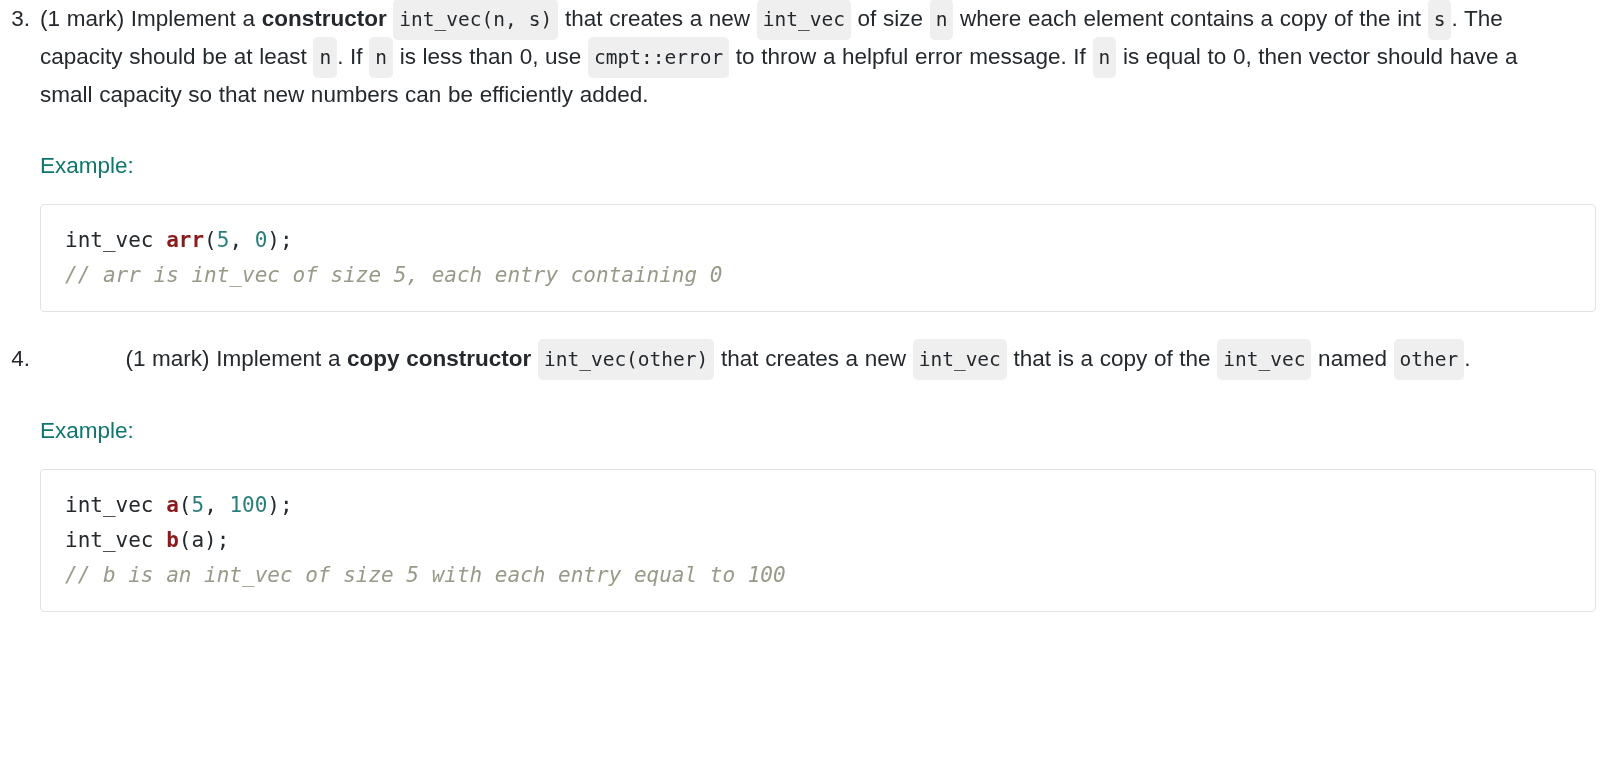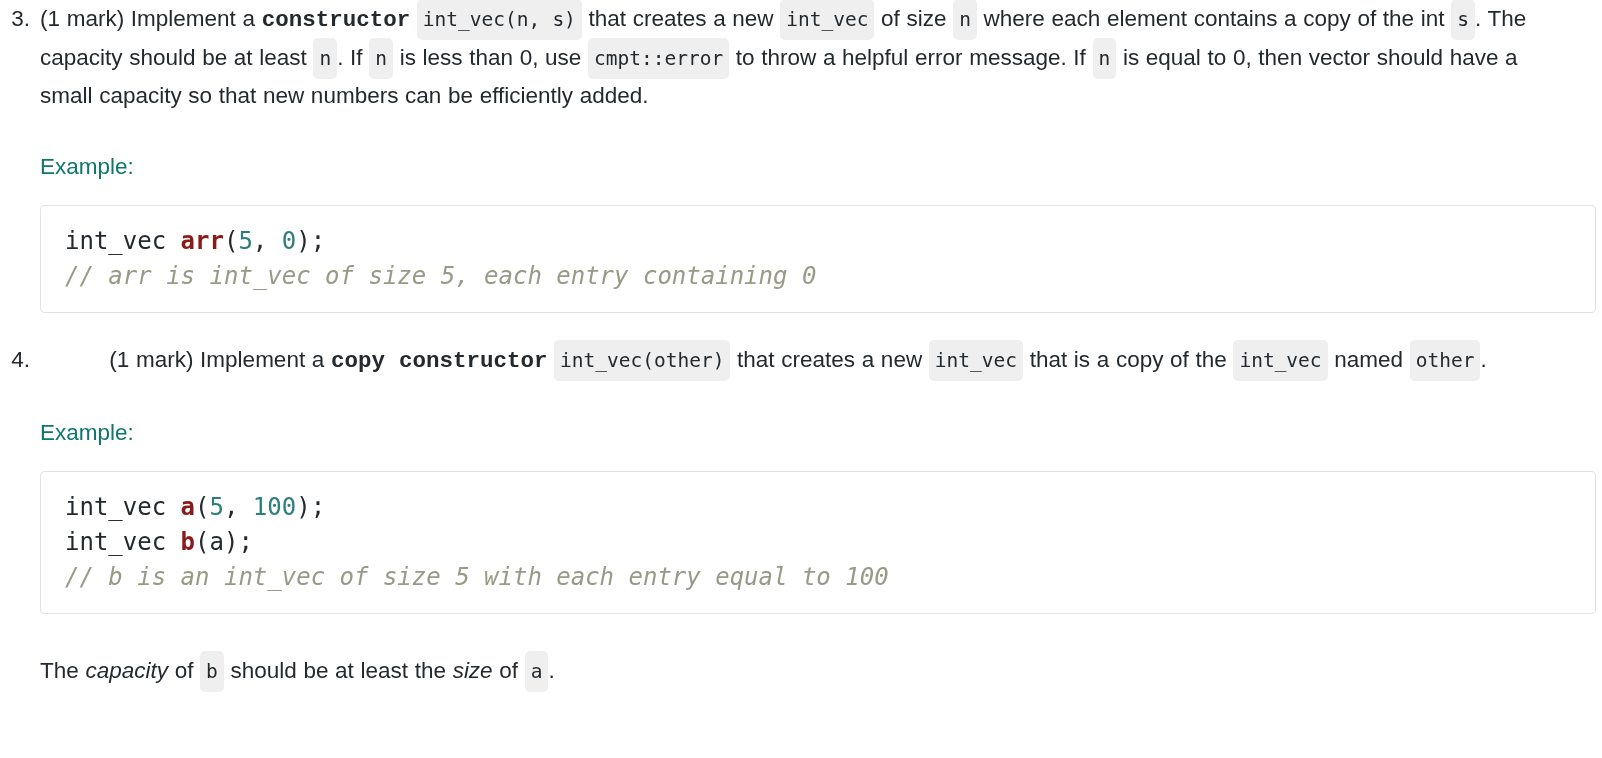--- a/index.html
+++ b/index.html
@@ -59,21 +59,21 @@
     font-size: 22.5px;
     line-height: 37px;
     color: #0f766e;
     margin: 0;
   }
   .spacer-20 { height: 20px; }
   .spacer-28 { height: 28px; }
   .spacer-34 { height: 34px; }
   .spacer-38 { height: 38px; }
 
-  strong { font-weight: bold; font-family: Liberation Mono, monospace; }
+  strong { font-weight: bold; }
   em { font-style: italic; }
 
   
   code.ic {
     font-family: "DejaVu Sans Mono", "Liberation Mono", monospace;
     background: #efefef;
     border-radius: 5px;
     font-size: 19.5px;
     padding: 9px 6px;
     color: #24292e;
@@ -86,21 +86,21 @@
     border-radius: 4px;
     background: #ffffff;
     box-sizing: border-box;
     width: 1556px;
     margin-left: 40px;
     padding: 18px 0 18px 24px;
   }
   .codeblock pre {
     margin: 0;
     font-family: "DejaVu Sans Mono", "Liberation Mono", monospace;
-    font-size: 24px;
+    font-size: 21px;
     line-height: 35px;
     color: #24292e;
     white-space: pre;
   }
   .cb-line { display: block; }
   .tok-fn      { color: #8b1a1a; font-weight: bold; }
   .tok-num     { color: #2d7d7d; }
   .tok-comment { color: #999988; font-style: italic; }
   .tok-plain   { color: #24292e; }
 </style>
@@ -139,18 +139,15 @@
     </li>
 
     <div class="spacer-20"></div>
 
     <div class="codeblock">
       <pre><span class="cb-line"><span class="tok-plain">int_vec </span><span class="tok-fn">a</span><span class="tok-plain">(</span><span class="tok-num">5</span><span class="tok-plain">, </span><span class="tok-num">100</span><span class="tok-plain">);</span></span><span class="cb-line"><span class="tok-plain">int_vec </span><span class="tok-fn">b</span><span class="tok-plain">(a);</span></span><span class="cb-line"><span class="tok-comment">// b is an int_vec of size 5 with each entry equal to 100</span></span></pre>
     </div>
 
     <div class="spacer-38"></div>
 
-    <li class="task-item">
-      <p class="para"><span>The </span><em>capacity</em><span> of </span><code class="ic">b</code><span> should be at least the </span><em>size</em><span> of </span><code class="ic">a</code><span>.</span></p>
-    </li>
 
   </ol>
 </div>
 
 </body></html>

